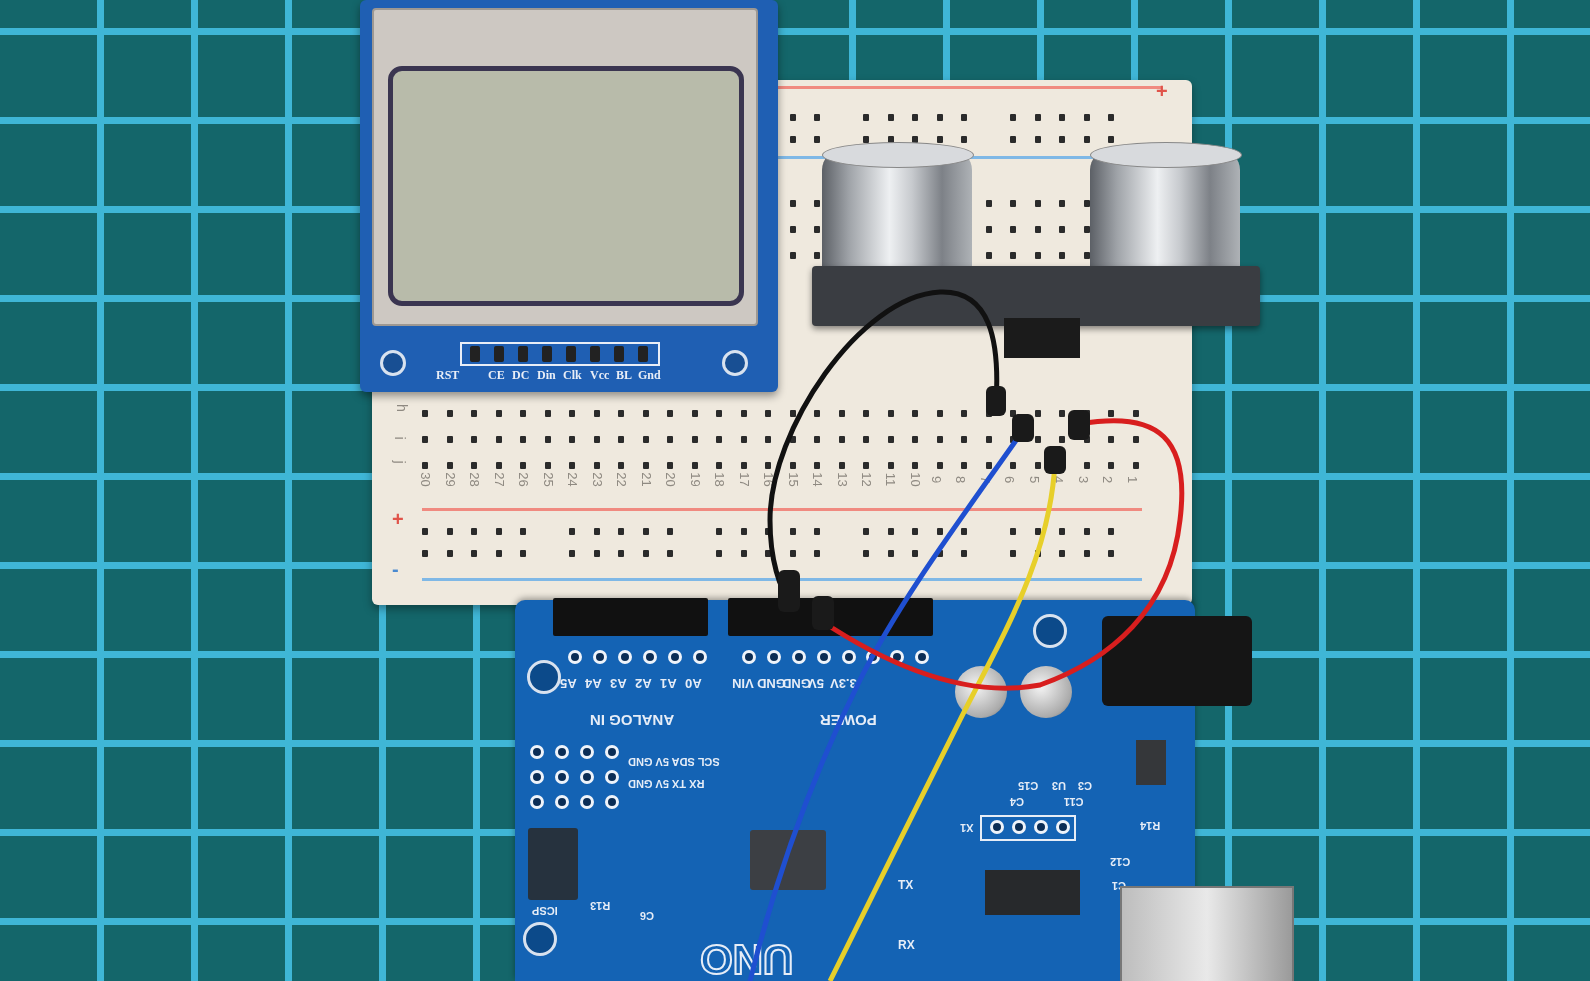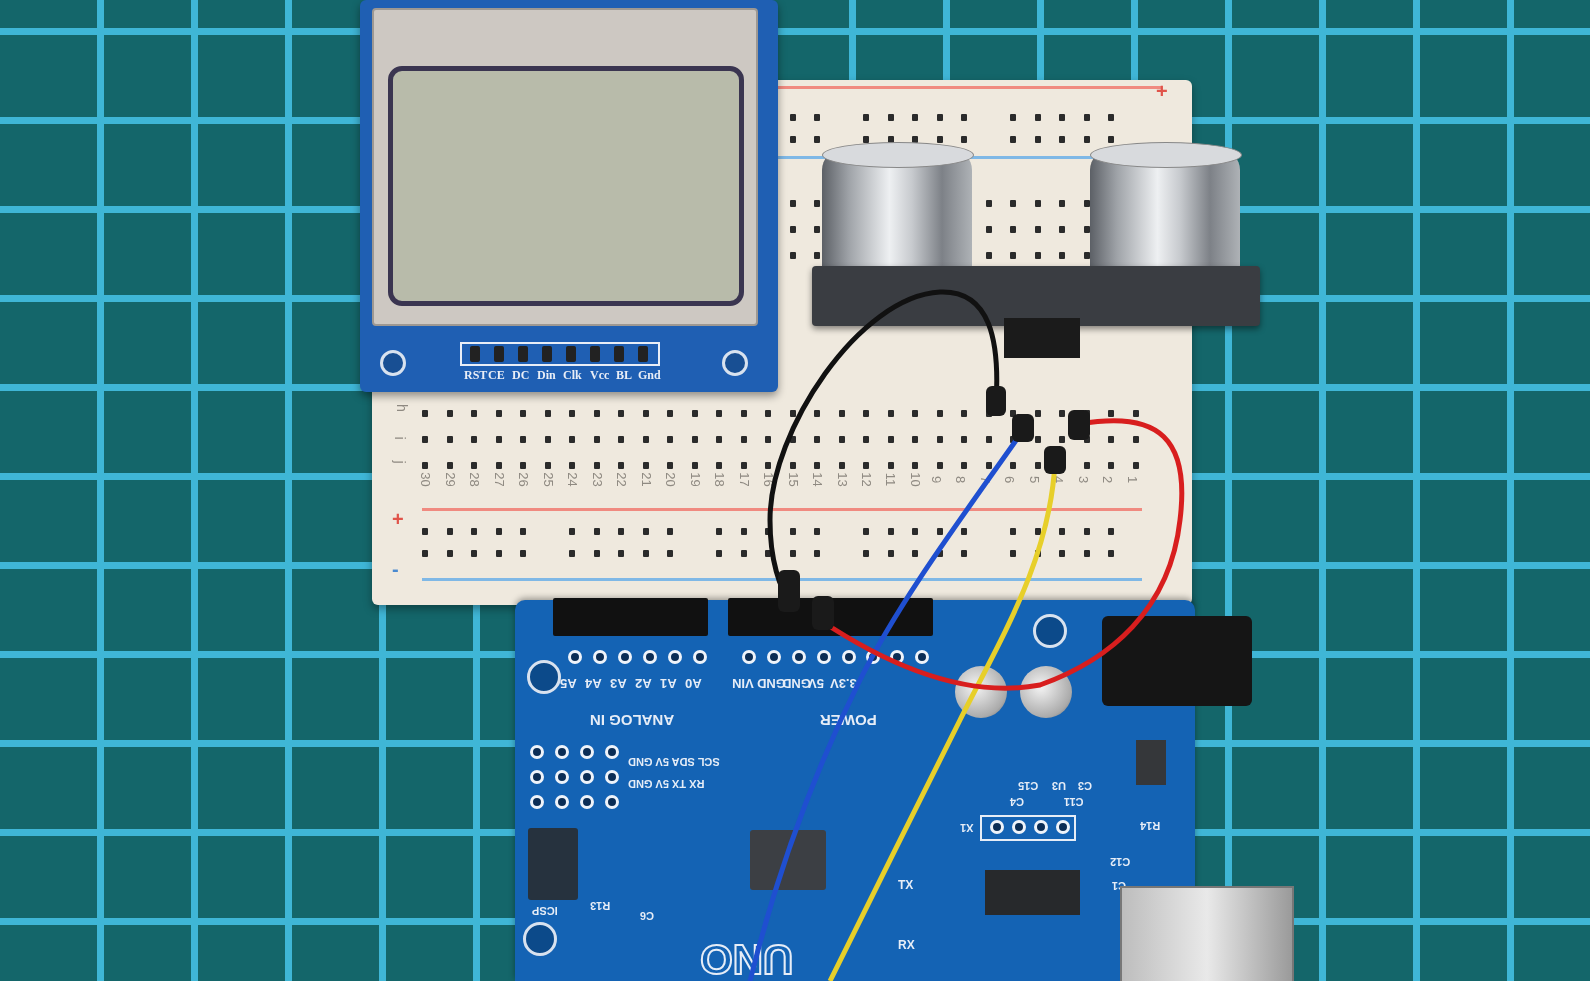--- a/index.html
+++ b/index.html
@@ -364,21 +364,21 @@
   <div id="lcd-pins" class="abs">
     <div class="lcd-pin" style="left:8px;"></div>
       <div class="lcd-pin" style="left:32px;"></div>
     <div class="lcd-pin" style="left:56px;"></div>
       <div class="lcd-pin" style="left:80px;"></div>
     <div class="lcd-pin" style="left:104px;"></div>
       <div class="lcd-pin" style="left:128px;"></div>
     <div class="lcd-pin" style="left:152px;"></div>
       <div class="lcd-pin" style="left:176px;"></div>
   </div>
-  <span class="lcd-label" style="left:464px;">RST</span>
+  <span class="lcd-label" style="left:436px;">RST</span>
   <span class="lcd-label" style="left:488px;">CE</span>
   <span class="lcd-label" style="left:512px;">DC</span>
   <span class="lcd-label" style="left:537px;">Din</span>
   <span class="lcd-label" style="left:563px;">Clk</span>
   <span class="lcd-label" style="left:590px;">Vcc</span>
   <span class="lcd-label" style="left:616px;">BL</span>
   <span class="lcd-label" style="left:638px;">Gnd</span>
 
   <div class="can" style="left:822px;">
       <div class="can-top"></div>

